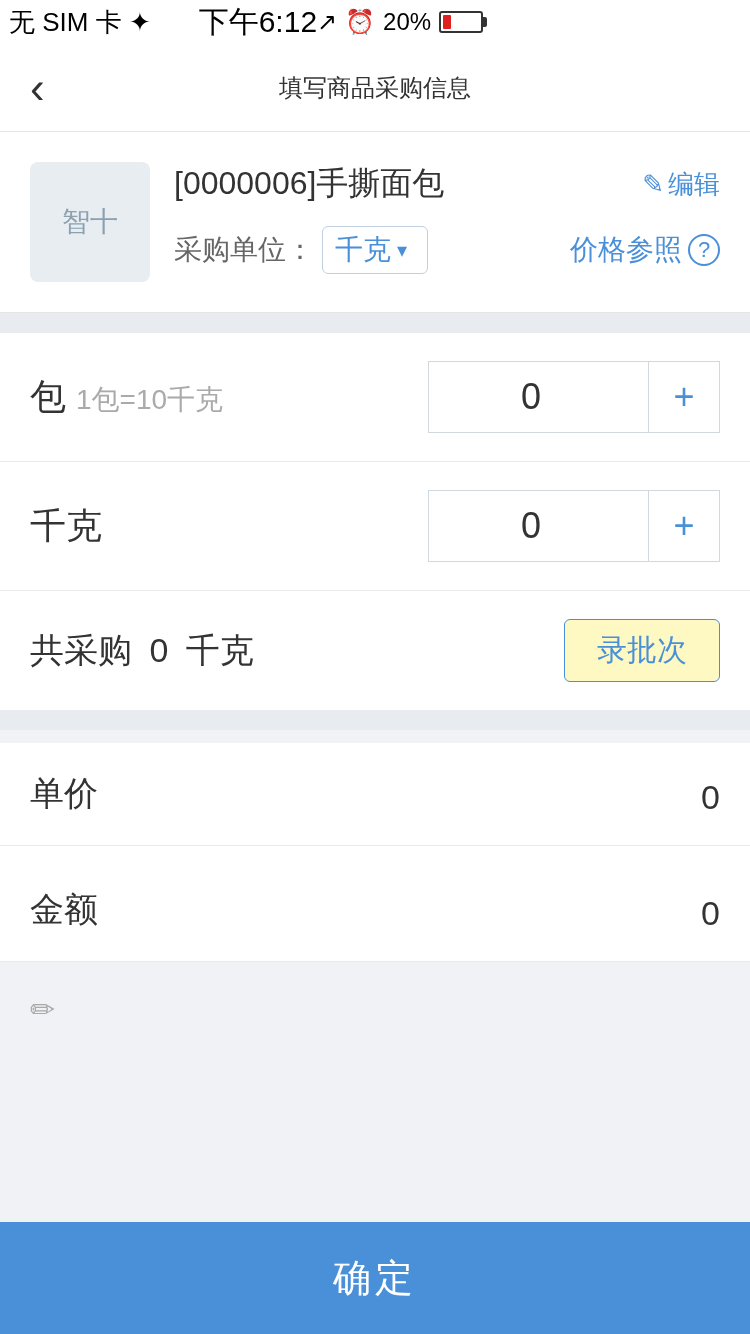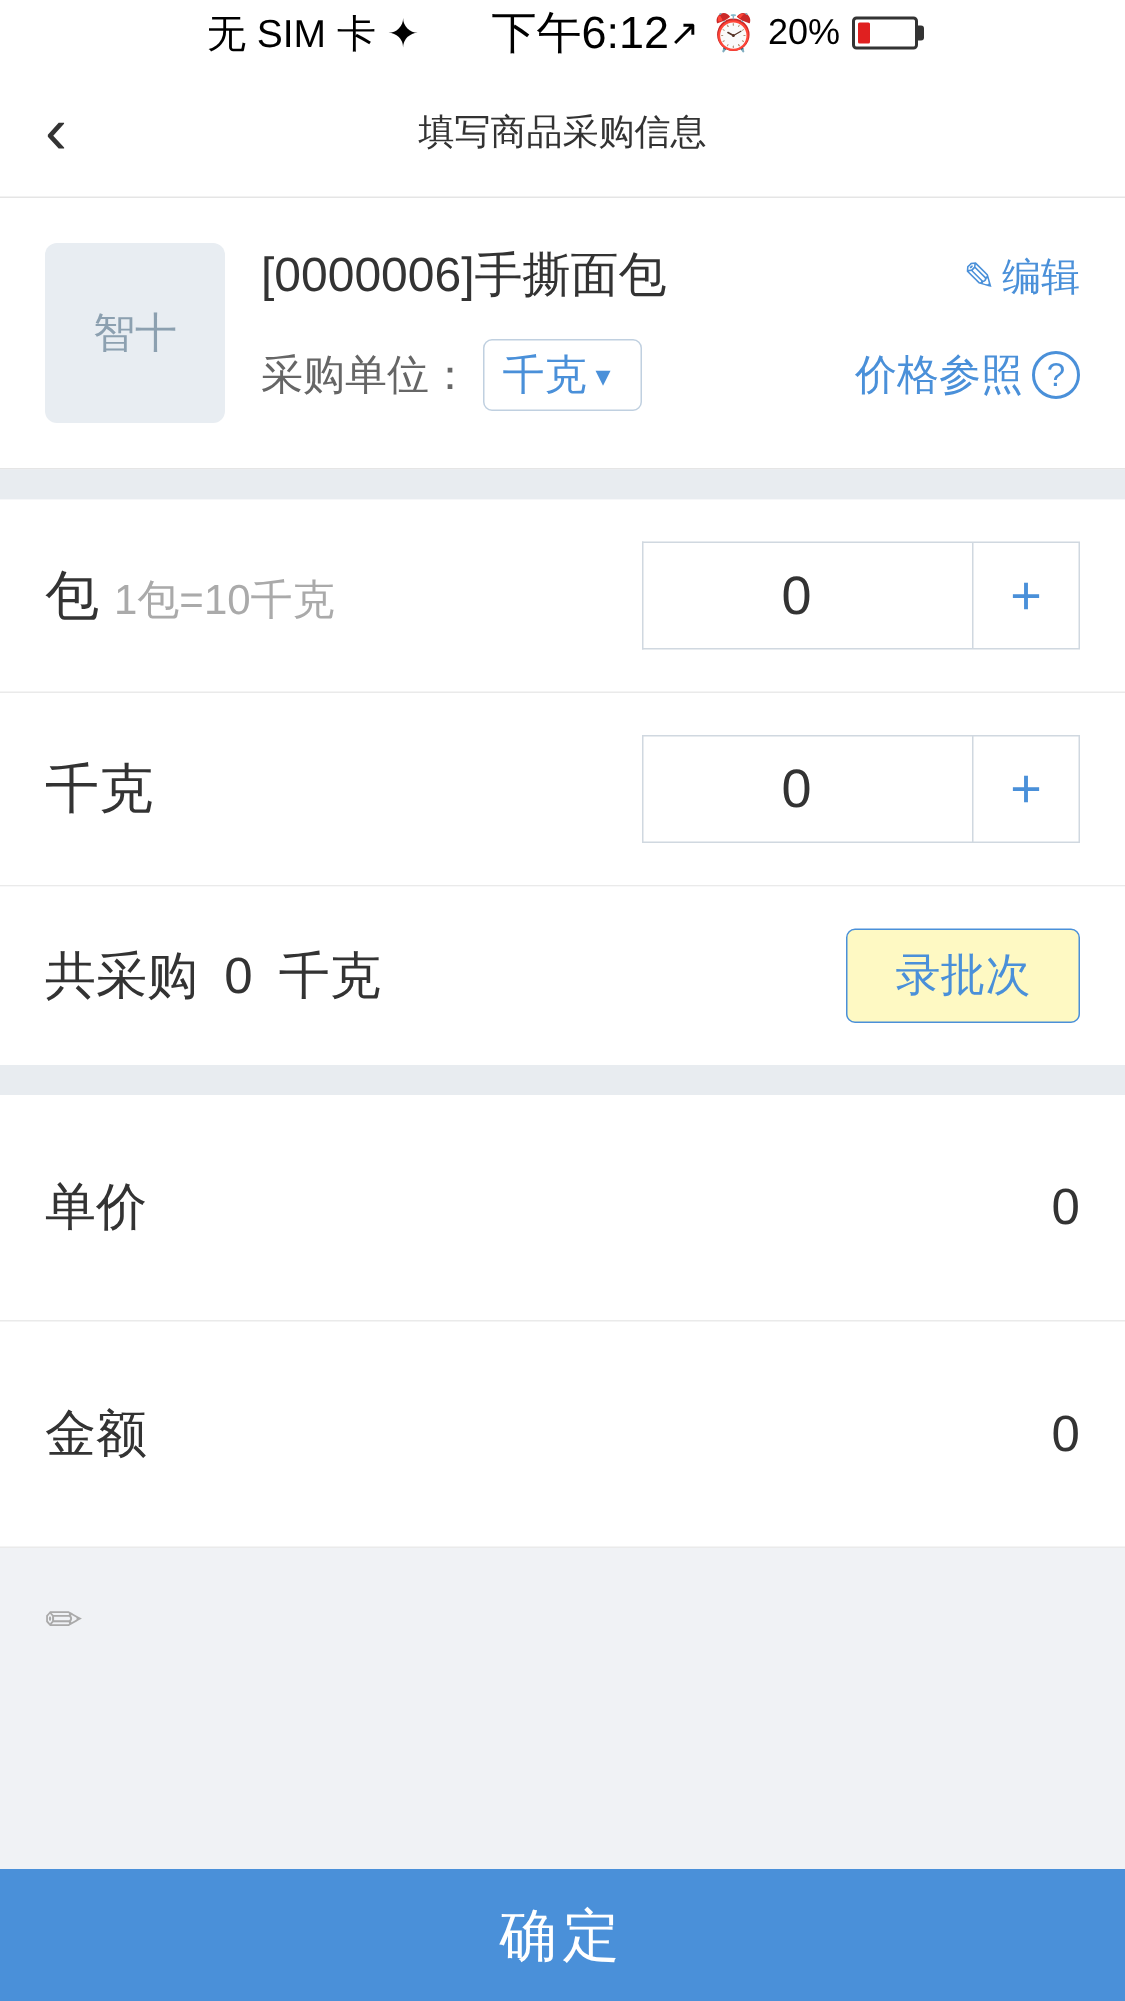--- a/index.html
+++ b/index.html
@@ -13,22 +13,22 @@
       color: #333;
     }
 
     
     .status-bar {
       width: 100%;
       height: 44px;
       background: #fff;
       display: flex;
       align-items: center;
-      justify-content: center;
-      padding: 0 36px;
+      justify-content: flex-start;
+      padding: 0 9px;
       font-size: 26px;
       color: #000;
     }
     .status-left { display: flex; align-items: center; gap: 8px; }
     .status-center { font-size: 30px; font-weight: 500; margin-left: 48px; }
     .status-right { display: flex; align-items: center; gap: 8px; font-size: 24px; }
     .battery-icon {
       width: 44px;
       height: 22px;
       border: 2px solid #333;
@@ -237,24 +237,25 @@
       cursor: pointer;
     }
 
     
     .price-section {
       background: #fff;
       margin-top: 0;
     }
     .price-row {
       display: flex;
-      align-items: center;
+      align-items: flex-end;
       justify-content: space-between;
-      padding: 52px 30px;
+      padding: 28px 30px;
       border-bottom: 1px solid #eaeaea;
+      margin-top: 13px;
     }
     .price-row-label {
       font-size: 34px;
       color: #333;
     }
     .price-row-value {
       font-size: 34px;
       color: #333;
     }
 
@@ -286,21 +287,21 @@
     
     .confirm-btn-wrap {
       position: fixed;
       bottom: 0;
       left: 0;
       width: 750px;
       background: #fff;
     }
     .confirm-btn {
       width: 100%;
-      height: 88px;
+      height: 112px;
       background: #4a90d9;
       border: none;
       font-size: 38px;
       color: #fff;
       cursor: pointer;
       letter-spacing: 4px;
     }
   </style>
 </head>
 <body>

